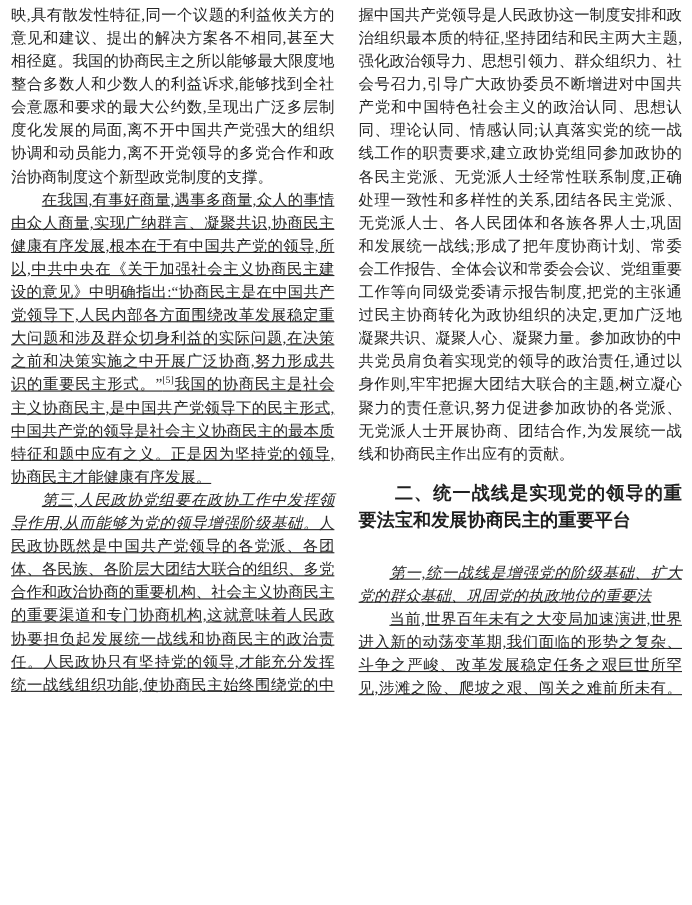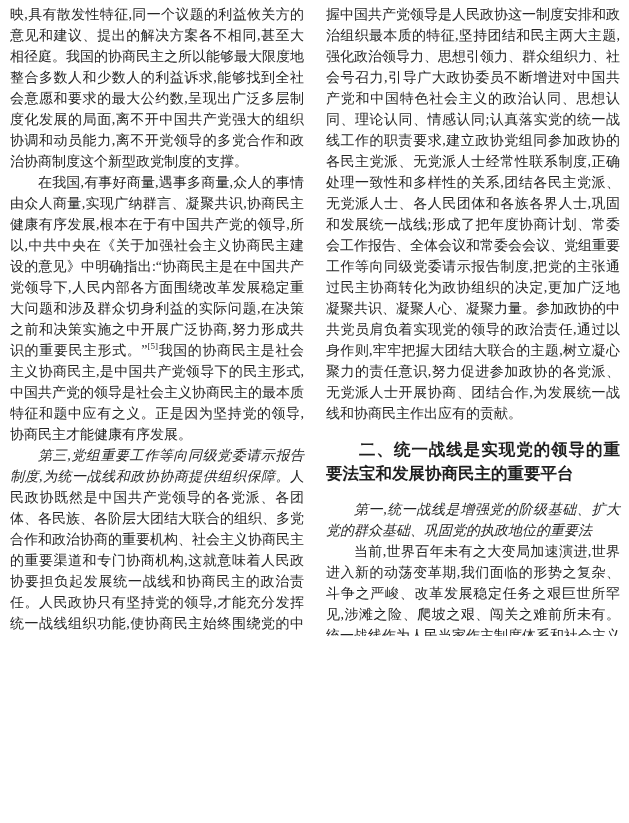--- a/index.html
+++ b/index.html
@@ -27,50 +27,51 @@
     width: 294px;
   }
   p.para {
     margin: 0;
     text-align: justify;
     text-align-last: left;
     word-break: break-all;
   }
   p.indent {
     text-indent: 2em;
+    text-decoration: underline;
   }
   .song { font-style: normal; }
   .kai  { font-style: italic; }
   sup.supref {
     font-size: 9px;
     line-height: 0;
     vertical-align: super;
     letter-spacing: 0;
   }
   h2.section-heading {
     font-family: "Liberation Sans", "DejaVu Sans", sans-serif;
     font-weight: 700;
     font-size: 16.5px;
     line-height: 24px;
     color: #1f1f1f;
-    margin: 13px 0 14px 0;
+    margin: 13px 0 26px 0;
     text-indent: 2em;
     text-align: justify;
     text-align-last: left;
     word-break: break-all;
   }
 </style>
 </head>
 <body>
 
 <div class="page">
   <div class="column" id="col-left">
       <p class="para"><span class="song">映,具有散发性特征,同一个议题的利益攸关方的意见和建议、提出的解决方案各不相同,甚至大相径庭。我国的协商民主之所以能够最大限度地整合多数人和少数人的利益诉求,能够找到全社会意愿和要求的最大公约数,呈现出广泛多层制度化发展的局面,离不开中国共产党强大的组织协调和动员能力,离不开党领导的多党合作和政治协商制度这个新型政党制度的支撑。</span></p>
       <p class="para indent"><span class="song">在我国,有事好商量,遇事多商量,众人的事情由众人商量,实现广纳群言、凝聚共识,协商民主健康有序发展,根本在于有中国共产党的领导,所以,中共中央在《关于加强社会主义协商民主建设的意见》中明确指出:“协商民主是在中国共产党领导下,人民内部各方面围绕改革发展稳定重大问题和涉及群众切身利益的实际问题,在决策之前和决策实施之中开展广泛协商,努力形成共识的重要民主形式。”</span><sup class="supref">[5]</sup><span class="song">我国的协商民主是社会主义协商民主,是中国共产党领导下的民主形式,中国共产党的领导是社会主义协商民主的最本质特征和题中应有之义。正是因为坚持党的领导,协商民主才能健康有序发展。</span></p>
-      <p class="para indent"><span class="kai">第三,党组重要工作等向同级党委请示报告制度,为统一战线和政协协商提供组织保障。</span><span class="song">人民政协既然是中国共产党领导的各党派、各团体、各民族、各阶层大团结大联合的组织、多党合作和政治协商的重要机构、社会主义协商民主的重要渠道和专门协商机构,这就意味着人民政协要担负起发展统一战线和协商民主的政治责任。人民政协只有坚持党的领导,才能充分发挥统一战线组织功能,使协商民主始终围绕党的中心任务、服务国家发展大局。人民政协党组在人民政协开展统一战线工作和政协协商活动中发挥着把方向、管大局、保落实的领导作用,为巩固和发展统一战线、开展政协协商活动提供组织保障。</span></p>
+      <p class="para indent"><span class="kai">第三,人民政协党组要在政协工作中发挥领导作用,从而能够为党的领导增强阶级基础。</span><span class="song">人民政协既然是中国共产党领导的各党派、各团体、各民族、各阶层大团结大联合的组织、多党合作和政治协商的重要机构、社会主义协商民主的重要渠道和专门协商机构,这就意味着人民政协要担负起发展统一战线和协商民主的政治责任。人民政协只有坚持党的领导,才能充分发挥统一战线组织功能,使协商民主始终围绕党的中心任务、服务国家发展大局。人民政协党组在人民政协开展统一战线工作和政协协商活动中发挥着把方向、管大局、保落实的领导作用,为巩固和发展统一战线、开展政协协商活动提供组织保障。</span></p>
       <p class="para indent"><span class="song">各级政协党组以《把党的主张通过民主协商转化为政协组织的决定》为遵循,深刻把</span></p>
     </div>
   <div class="column" id="col-right">
       <p class="para"><span class="song">握中国共产党领导是人民政协这一制度安排和政治组织最本质的特征,坚持团结和民主两大主题,强化政治领导力、思想引领力、群众组织力、社会号召力,引导广大政协委员不断增进对中国共产党和中国特色社会主义的政治认同、思想认同、理论认同、情感认同;认真落实党的统一战线工作的职责要求,建立政协党组同参加政协的各民主党派、无党派人士经常性联系制度,正确处理一致性和多样性的关系,团结各民主党派、无党派人士、各人民团体和各族各界人士,巩固和发展统一战线;形成了把年度协商计划、常委会工作报告、全体会议和常委会会议、党组重要工作等向同级党委请示报告制度,把党的主张通过民主协商转化为政协组织的决定,更加广泛地凝聚共识、凝聚人心、凝聚力量。参加政协的中共党员肩负着实现党的领导的政治责任,通过以身作则,牢牢把握大团结大联合的主题,树立凝心聚力的责任意识,努力促进参加政协的各党派、无党派人士开展协商、团结合作,为发展统一战线和协商民主作出应有的贡献。</span></p>
       <h2 class="section-heading">二、统一战线是实现党的领导的重要法宝和发展协商民主的重要平台</h2>
       <p class="para indent"><span class="kai">第一,统一战线是增强党的阶级基础、扩大党的群众基础、巩固党的执政地位的重要法</span></p>
       <p class="para indent"><span class="song">当前,世界百年未有之大变局加速演进,世界进入新的动荡变革期,我们面临的形势之复杂、斗争之严峻、改革发展稳定任务之艰巨世所罕见,涉滩之险、爬坡之艰、闯关之难前所未有。统一战线作为人民当家作主制度体系和社会主义民主政治的重要组成部分,其重要作用就是党的正确主张经过统一战线可以变成社会各界的共识,从而能够为党的领导增强阶级基础、扩大群众基础,为协商民主提供重要载体和实施平台,为党和国家事业发展齐众心、汇众力、聚众智,形成同心共圆中国梦的强大合力。</span></p>
     </div>
 </div>
 

